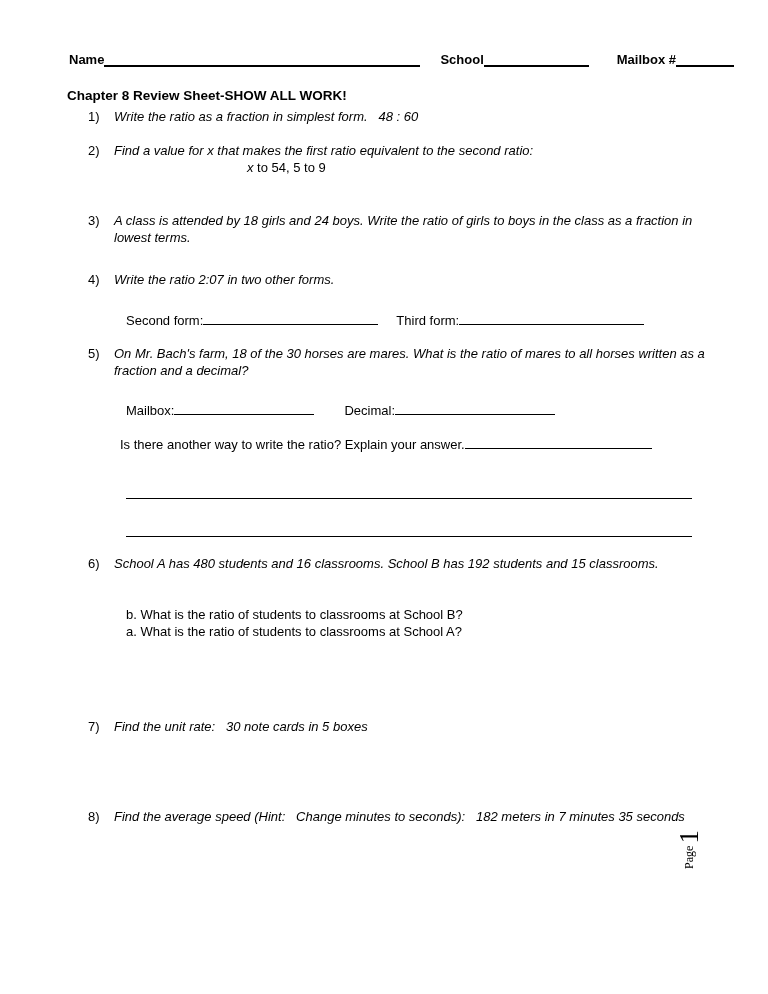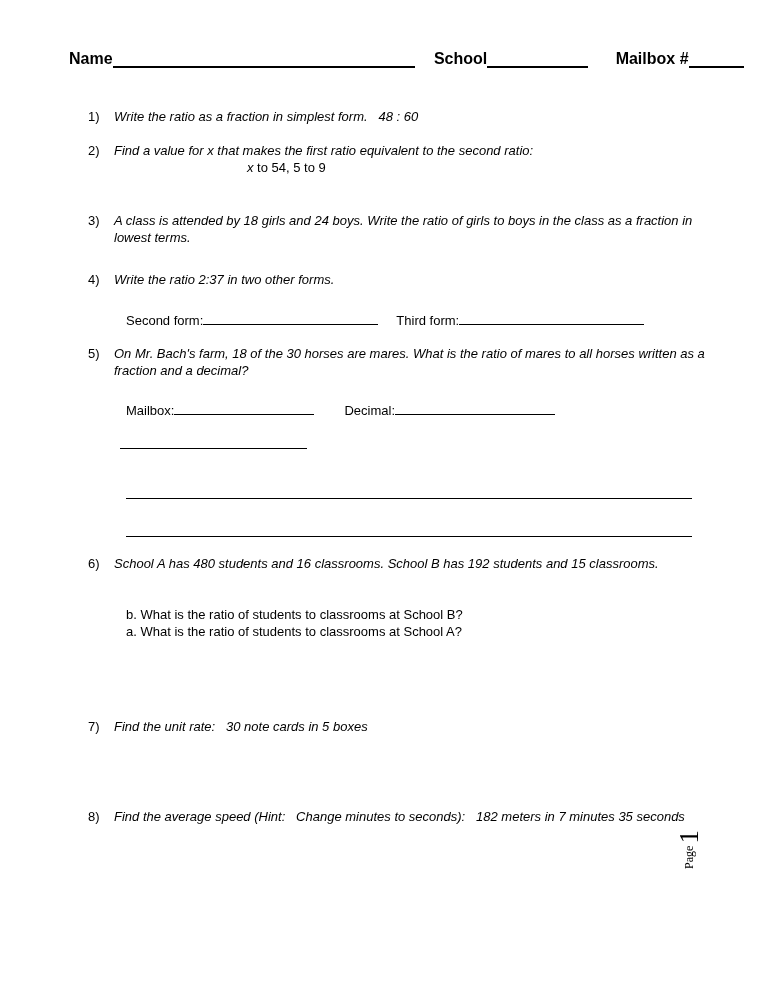--- a/index.html
+++ b/index.html
@@ -9,21 +9,21 @@
     background:#ffffff;
     color:#000;
     font-family:"Liberation Sans",sans-serif;
     font-size:13px;
     overflow:hidden;
   }
   
   .header{
     position:absolute;top:50px;left:45px;width:675px;
     display:flex;align-items:flex-end;
-    font-weight:bold;font-size:16px;padding-left:24px;
+    font-weight:bold;font-size:13px;padding-left:24px;
   }
   .hlabel{white-space:pre;}
   .hblank{display:inline-block;border-bottom:2px solid #000;height:15px;}
   .blank-name{width:316px;}
   .blank-class{width:105px;margin-right:28px;}
   .blank-mailbox{width:58px;}
   .hspace-1{width:20px;}
   
   .title{
     position:absolute;top:88px;left:67px;
@@ -82,20 +82,21 @@
   <div class="header">
     <span class="hlabel">Name</span>
     <span class="hblank blank-name"></span>
     <span class="hspace-1"></span>
     <span class="hlabel">School</span>
     <span class="hblank blank-class"></span>
     <span class="hlabel">Mailbox #</span>
     <span class="hblank blank-mailbox"></span>
   </div>
 
+  <div class="title">Chapter 8 Review Sheet-SHOW ALL WORK!</div>
 
   <div class="questions">
 
     <div class="q">
       <span class="qnum">1)</span>
       <span class="qtext">Write the ratio as a fraction in simplest form.   48 : 60</span>
     </div>
 
     <div class="q mt-q2">
       <span class="qnum">2)</span>
@@ -105,35 +106,35 @@
       <span class="italic">x</span><span style="white-space:pre"> to 54, 5 to 9</span>
     </div>
 
     <div class="q mt-q3">
       <span class="qnum">3)</span>
       <span class="qtext">A class is attended by 18 girls and 24 boys. Write the ratio of girls to boys in the class as a fraction in lowest terms.</span>
     </div>
 
     <div class="q mt-q4">
       <span class="qnum">4)</span>
-      <span class="qtext">Write the ratio 2:37 in two other forms.</span>
+      <span class="qtext">Write the ratio 2:07 in two other forms.</span>
     </div>
     <div class="indent mt-forms">
       <span>Second form:</span><span class="blank blank-second-form"></span><span class="gap-third"></span><span>Third form:</span><span class="blank blank-third-form"></span>
     </div>
 
     <div class="q mt-q5">
       <span class="qnum">5)</span>
       <span class="qtext">On Mr. Bach's farm, 18 of the 30 horses are mares. What is the ratio of mares to all horses written as a fraction and a decimal?</span>
     </div>
     <div class="indent mt-frac">
       <span>Mailbox:</span><span class="blank blank-fraction"></span><span class="gap-decimal"></span><span>Decimal:</span><span class="blank blank-decimal"></span>
     </div>
     <div class="explain-row mt-explain">
-      <span class="blank blank-explain"></span>
+      <span>Is there another way to write the ratio? Explain your answer.</span><span class="blank blank-explain"></span>
     </div>
     <div class="indent mt-blank1">
       <span class="blank blank-full"></span>
     </div>
     <div class="indent mt-blank2">
       <span class="blank blank-full"></span>
     </div>
 
     <div class="q mt-q6">
       <span class="qnum">6)</span>

